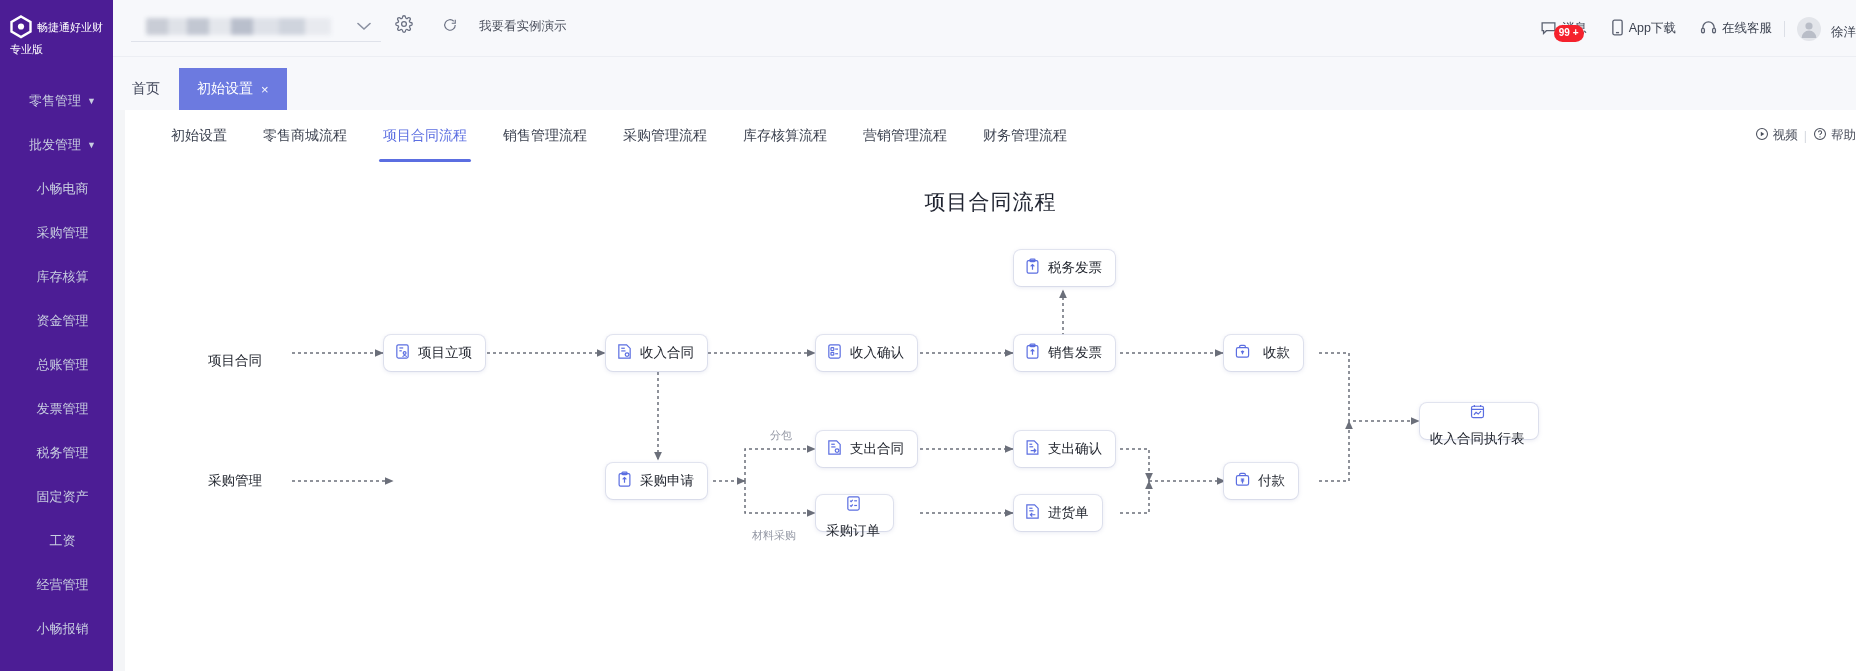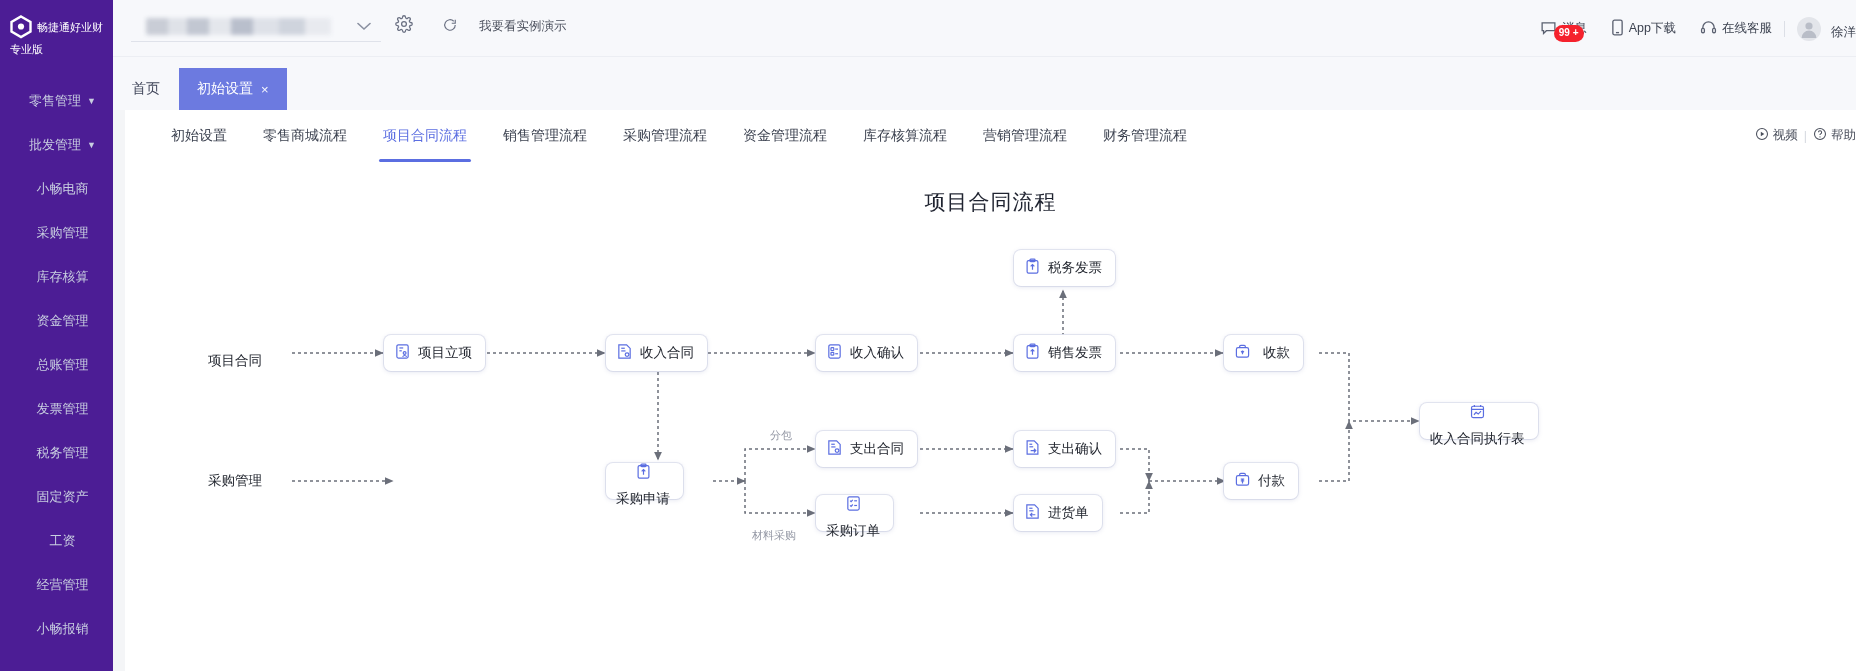--- a/index.html
+++ b/index.html
@@ -292,23 +292,20 @@
     <div class="stab active">
       <span>项目合同流程</span>
       </div>
     <div class="stab">
       <span>销售管理流程</span>
       </div>
     <div class="stab">
       <span>采购管理流程</span>
       </div>
     <div class="stab">
-      <span>资金管理流程</span>
-      </div>
-    <div class="stab">
       <span>库存核算流程</span>
       </div>
     <div class="stab">
       <span>营销管理流程</span>
       </div>
     <div class="stab">
       <span>财务管理流程</span>
       </div>
 
     <div id="subtabs-right">
@@ -462,21 +459,21 @@
           <rect x="3.6" y="4.6" width="16.8" height="16" rx="2.2"></rect>
           <line x1="3.6" y1="9" x2="20.4" y2="9"></line>
           <line x1="7.6" y1="2.8" x2="7.6" y2="5.6"></line>
             <line x1="16.4" y1="2.8" x2="16.4" y2="5.6"></line>
           <path d="M7 16.6 L10 13.2 L13 15.6 L17 11.4"></path>
         </svg>
       </span>
       <span>收入合同执行表</span>
     </div>
 
-    <div class="node" style="left:481px; top:353px;flex-direction:column;">
+    <div class="node" style="left:481px; top:353px;">
       <span>
         <svg width="17" height="17" viewBox="0 0 24 24" fill="none" stroke="#5b6ee1" stroke-width="1.7">
           <rect x="4.4" y="3.6" width="15.2" height="17.8" rx="2"></rect>
           <rect x="8.4" y="1.6" width="7.2" height="3.6" rx="1.2"></rect>
           <path d="M12 9.2v7.4"></path>
             <path d="M9.4 11.8 L12 9.2 L14.6 11.8"></path>
         </svg>
       </span>
       <span>采购申请</span>
     </div>

